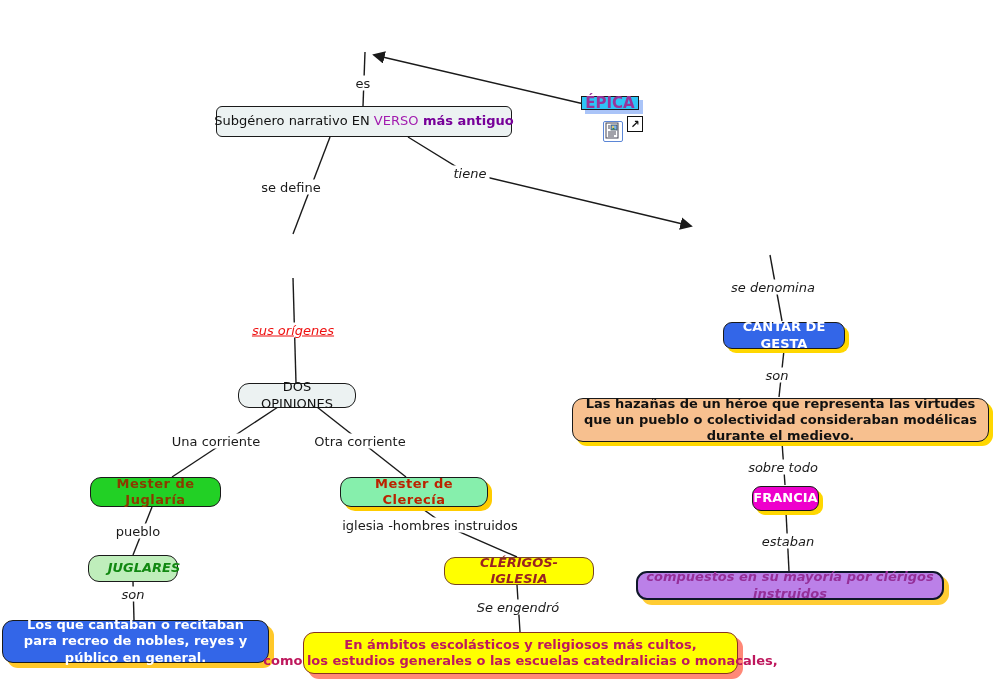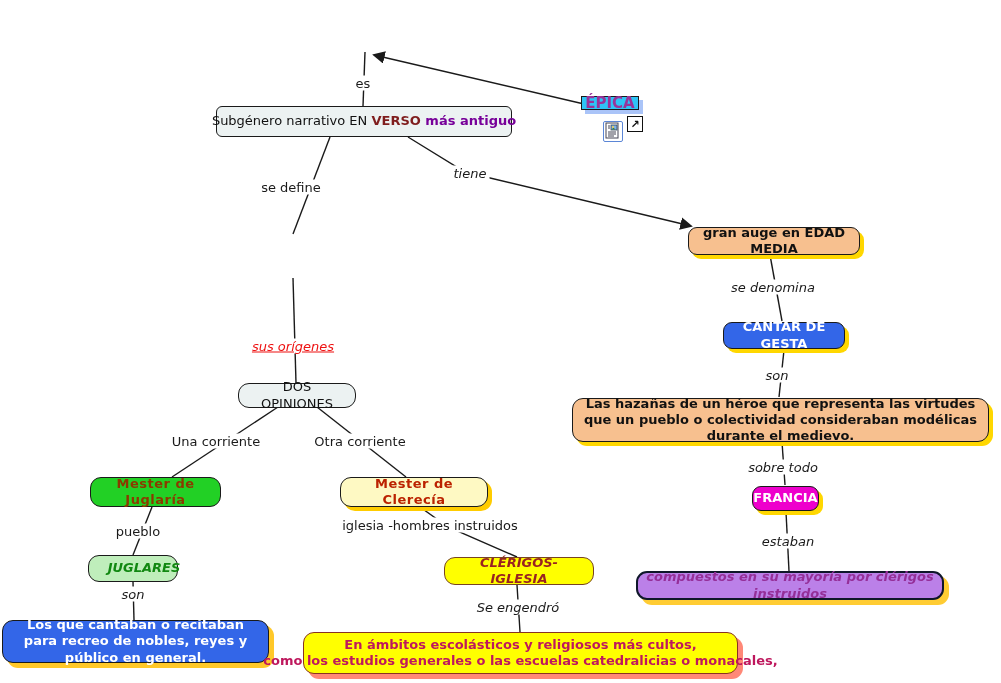--- a/index.html
+++ b/index.html
@@ -20,33 +20,33 @@
   .italic{font-style:italic;}
   .lbl-red{color:#ee1111;font-style:italic;text-decoration:underline;}
   
   .n-title{background:#fdfd9d;border-radius:12px;box-shadow:5px 5px 0 #cc99ff;
            font-family:"Liberation Serif","DejaVu Serif",serif;font-size:17px;color:#111;}
   .n-plain{background:#ecf2f2;}
   .n-epica{background:#2ec4f5;border-radius:0;box-shadow:4px 4px 0 #aac4f8;
            color:#993399;font-weight:bold;font-size:15px;padding:2px 6px;}
   .n-purple{background:#bb80e8;border:2px solid #8040b8;color:#993366;font-weight:bold;}
   .n-green{background:#22d025;color:#8b3a00;font-weight:bold;letter-spacing:.5px;}
-  .n-tan{background:#fef9c3;color:#bb2200;font-weight:bold;letter-spacing:.5px;
+  .n-tan{background:#86efac;color:#bb2200;font-weight:bold;letter-spacing:.5px;
          box-shadow:4px 4px 0 #ffcc00;}
   .n-ltgreen{background:#bfeebb;color:#118811;font-weight:bold;font-style:italic;}
   .n-yellow{background:#ffff00;border:1px solid #774422;color:#992222;font-weight:bold;font-style:italic;}
   .n-blue{background:#3366e8;color:#ffffff;font-weight:bold;box-shadow:5px 5px 0 #ffc829;}
   .n-yellowbig{background:#ffff00;border:1px solid #883322;color:#be185d;
                font-weight:bold;box-shadow:5px 5px 0 #ff8877;text-align:right;}
   .n-peach{background:#f7c08f;color:#111;font-weight:bold;box-shadow:4px 4px 0 #ffd700;}
   .n-bluesm{background:#3366e8;color:#fff;font-weight:bold;box-shadow:4px 4px 0 #ffd700;border-radius:9px;}
   .n-magenta{background:#ee00cc;color:#fff;font-weight:bold;box-shadow:4px 4px 0 #ffd700;border-radius:9px;}
   .n-purple2{background:#bb80e8;border:2px solid #0f172a;color:#952f99;font-weight:bold;
              font-style:italic;box-shadow:5px 5px 0 #ffcc33;}
-  .seg-red{color:#7f1d1d;font-weight:bold;}
+  .seg-red{color:#a21caf;font-weight:normal;}
   .seg-purple{color:#770099;font-weight:bold;}
   .icon-box{position:absolute;z-index:4;}
 </style>
 </head>
 <body>
 
 <div id="canvas">
 
   <svg id="wires" viewBox="0 0 1001 683" xmlns="http://www.w3.org/2000/svg">
     <defs>
@@ -109,34 +109,33 @@
 
   <div class="node n-yellow" style="left:444px;top:557px;width:150px;height:28px;">CLÉRIGOS-IGLESIA</div>
 
   <div class="node n-blue" style="left:2px;top:620px;width:267px;height:43px;">Los que cantaban o recitaban para recreo de nobles, reyes y público en general.</div>
 
   <div class="node n-yellowbig" style="left:303px;top:632px;width:435px;height:42px;flex-direction:column;justify-content:center;">
     <div style="white-space:nowrap;">En ámbitos escolásticos y religiosos más cultos,</div>
     <div style="white-space:nowrap;">como los estudios generales o las escuelas catedralicias o monacales,</div>
   </div>
 
-  <div class="node n-peach" style="left:688px;top:227px;width:172px;height:28px;border-radius:9px;">gran auge en EDAD MEDIA</div>
 
   <div class="node n-bluesm" style="left:723px;top:322px;width:122px;height:27px;">CANTAR DE GESTA</div>
 
   <div class="node n-peach" style="left:572px;top:398px;width:417px;height:44px;">Las hazañas de un héroe que representa las virtudes que un pueblo o colectividad consideraban modélicas durante el medievo.</div>
 
   <div class="node n-magenta" style="left:752px;top:486px;width:67px;height:25px;">FRANCIA</div>
 
   <div class="node n-purple2" style="left:636px;top:571px;width:308px;height:29px;">compuestos en su mayoría por clérigos instruidos</div>
 
   <span class="lbl" style="left:363px;top:83px;">es</span>
   <span class="lbl" style="left:291px;top:187px;">se define</span>
   <span class="lbl italic" style="left:470px;top:173px;">tiene</span>
-  <span class="lbl lbl-red" style="left:293px;top:346px;text-decoration:underline;">sus orígenes</span>
+  <span class="lbl lbl-red" style="left:293px;top:330px;text-decoration:underline;">sus orígenes</span>
   <span class="lbl" style="left:216px;top:441px;">Una corriente</span>
   <span class="lbl" style="left:360px;top:441px;">Otra corriente</span>
   <span class="lbl" style="left:138px;top:531px;">pueblo</span>
   <span class="lbl" style="left:430px;top:525px;">iglesia -hombres instruidos</span>
   <span class="lbl italic" style="left:133px;top:594px;">son</span>
   <span class="lbl italic" style="left:518px;top:607px;">Se engendró</span>
   <span class="lbl italic" style="left:773px;top:287px;">se denomina</span>
   <span class="lbl italic" style="left:777px;top:375px;">son</span>
   <span class="lbl italic" style="left:783px;top:467px;">sobre todo</span>
   <span class="lbl italic" style="left:788px;top:541px;">estaban</span>

